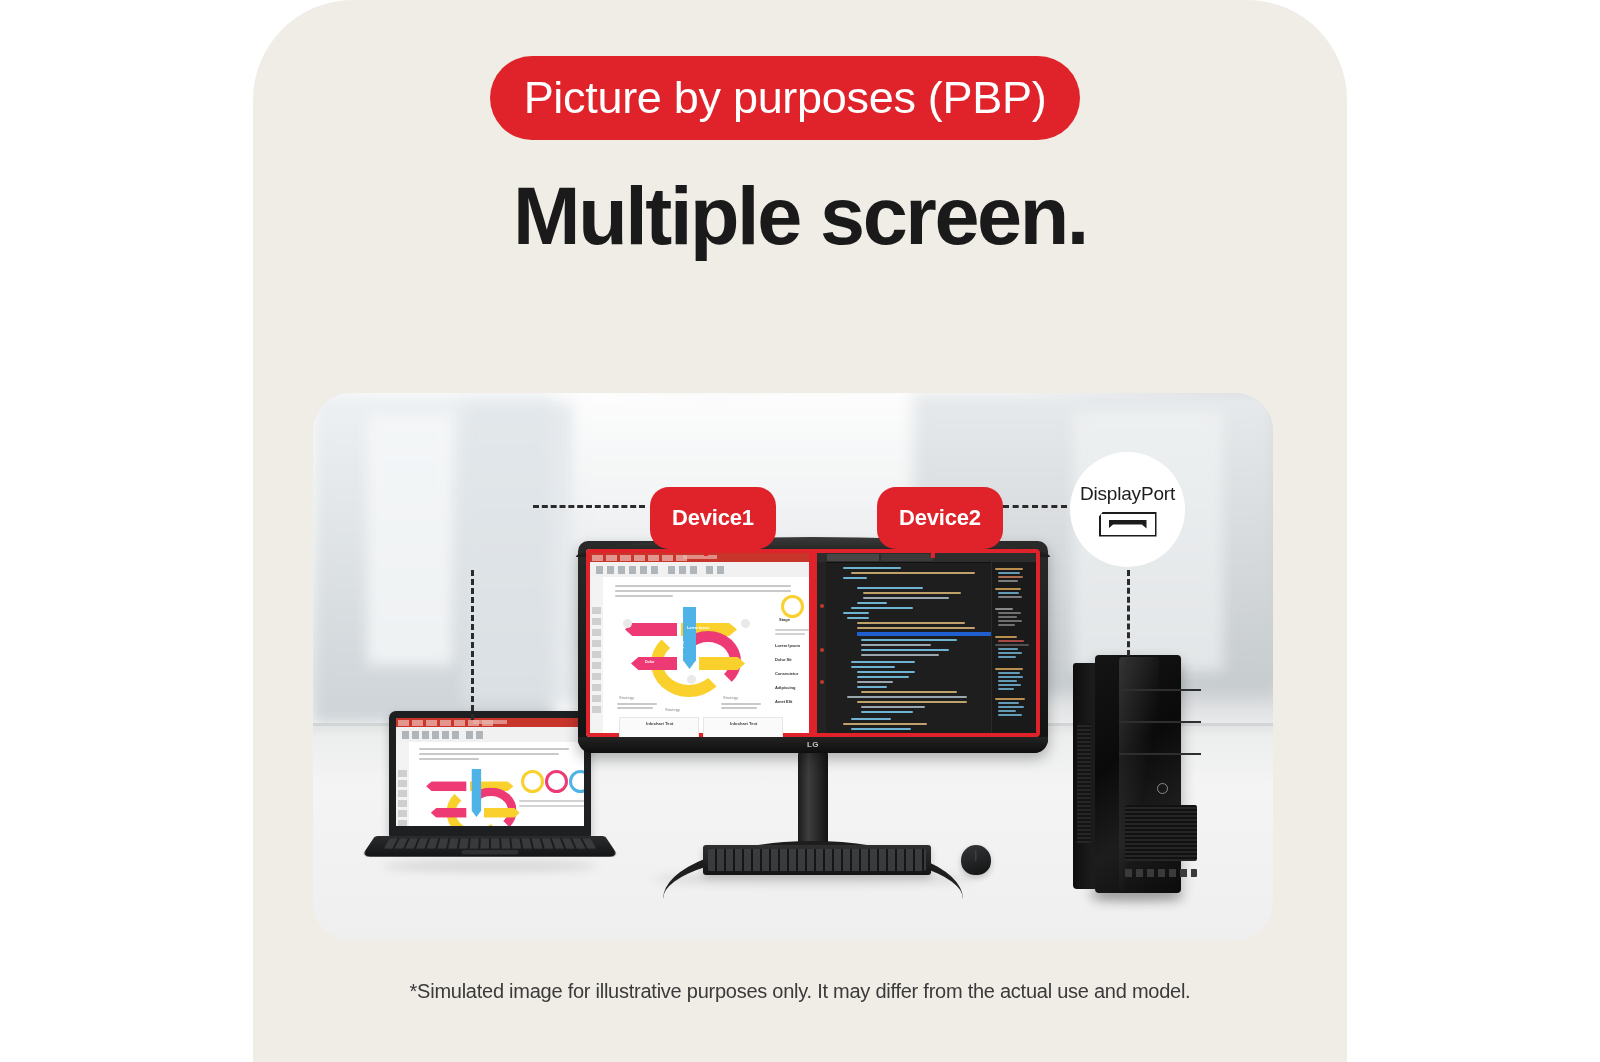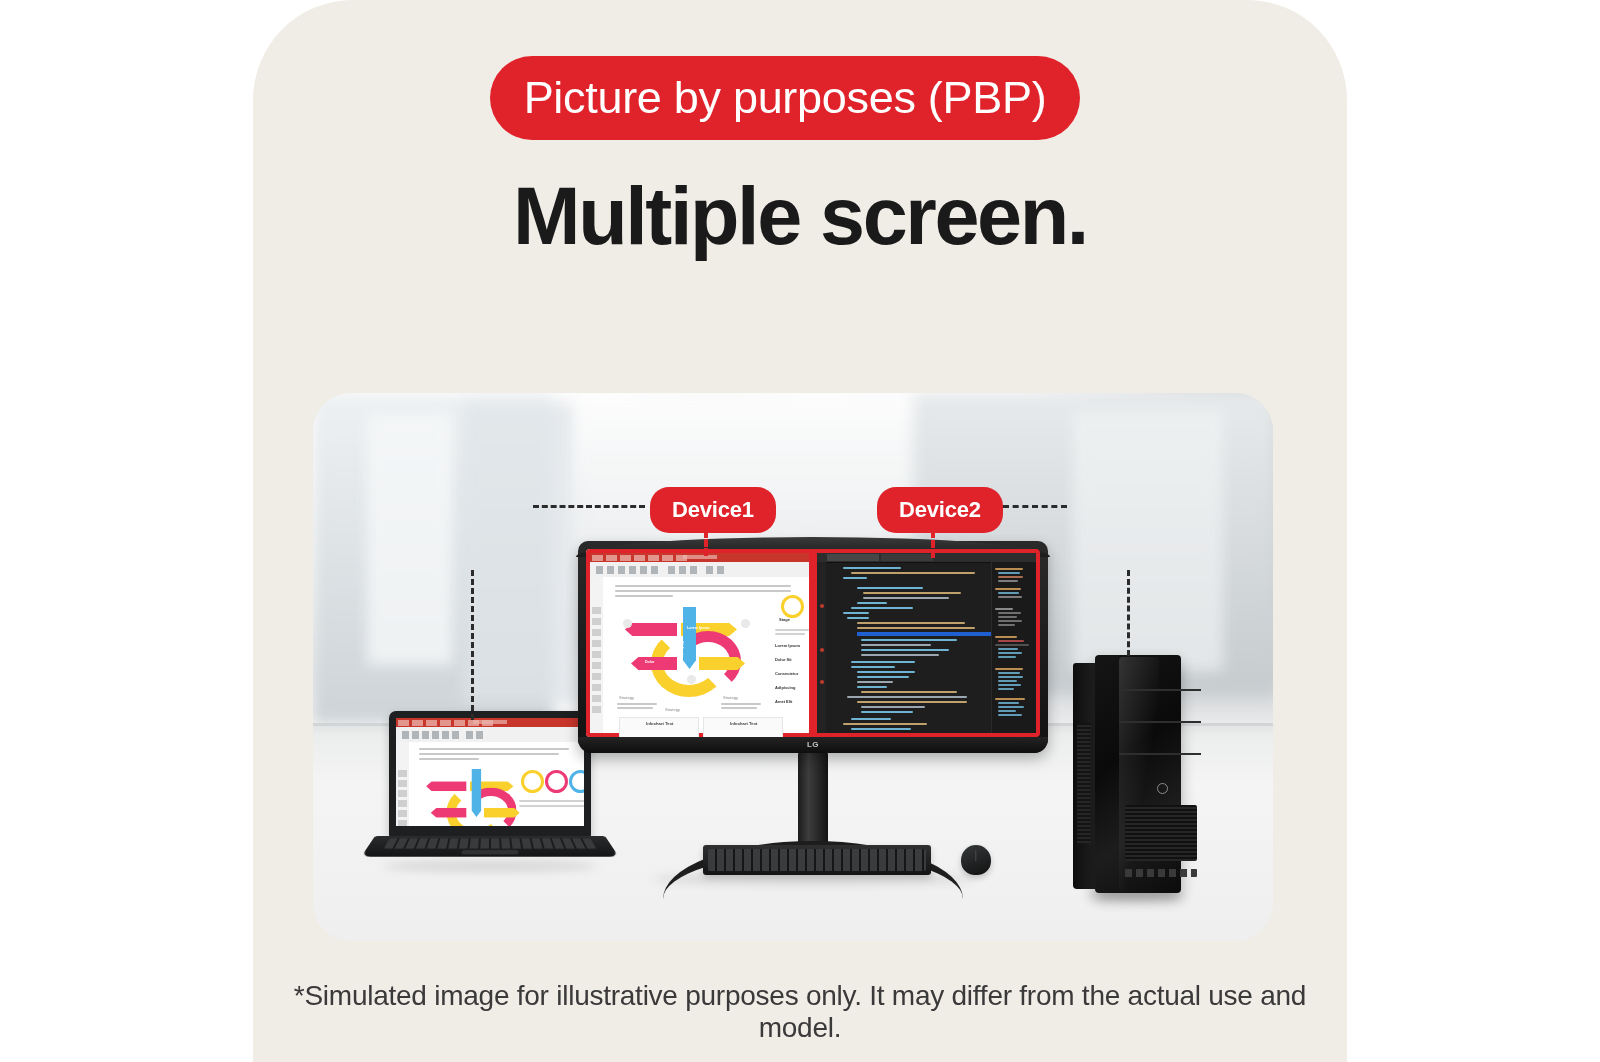--- a/index.html
+++ b/index.html
@@ -83,21 +83,21 @@
   }
   .dp-glyph .inner{
     position:absolute;left:10px;top:8px;width:38px;height:9px;
     background:#1b1b1b;
     clip-path:polygon(0 0,100% 0,100% 100%,88% 55%,12% 55%,0 100%);
   }
 
   
   .dev-pill{
     position:absolute;height:38px;border-radius:19px;background:#E0232B;
-    display:flex;align-items:center;justify-content:center;padding:4px 22px;
+    display:flex;align-items:center;justify-content:center;padding:12px 22px;
   }
   .dev-pill span{color:#fff;font-size:22px;font-weight:bold;letter-spacing:-.2px;}
   .dev1{left:650px;top:487px;}
   .dev2{left:877px;top:487px;}
 
   
   .dash-h{position:absolute;height:0;border-top:3px dashed #2b2b2b;}
   .dash-v{position:absolute;width:0;border-left:3px dashed #2b2b2b;}
   .dash-v-red{position:absolute;width:0;border-left:4px dashed #E0232B;}
 
@@ -247,21 +247,21 @@
     opacity:.92;border-radius:2px;}
   .mouse{position:absolute;left:648px;top:452px;width:30px;height:30px;
     background:linear-gradient(160deg,#35383a,#111);border-radius:50% 50% 46% 46%;
     box-shadow:0 3px 6px rgba(0,0,0,.2);}
   .mouse-line{position:absolute;left:50%;top:5px;width:1.4px;height:11px;
     transform:translateX(-50%);background:#4a4d4f;}
 
   
   .footnote{
     position:absolute;left:253px;top:980px;width:1094px;text-align:center;
-    font-size:28px;color:#3a3a3a;letter-spacing:-.25px;
+    font-size:20px;color:#3a3a3a;letter-spacing:-.25px;
   }
 </style>
 </head>
 <body>
 
 <div id="stage">
 
   <div class="card"></div>
 
   <div class="badge">
@@ -533,20 +533,27 @@
 
   </div>
 
   <div class="dash-h dh1"></div>
   <div class="dash-h dh2"></div>
   <div class="dash-v dv1"></div>
   <div class="dash-v dv2"></div>
   <div class="dash-v-red dvr1"></div>
   <div class="dash-v-red dvr2"></div>
 
+  <div class="circle c-dp">
+    <div class="clabel">DisplayPort</div>
+    <div class="dp-glyph">
+      <div class="outer"></div>
+        <div class="inner"></div>
+    </div>
+  </div>
 
   <div class="dev-pill dev1">
     <span>Device1</span>
   </div>
   <div class="dev-pill dev2">
     <span>Device2</span>
   </div>
 
   <div class="footnote">*Simulated image for illustrative purposes only. It may differ from the actual use and model.</div>
 

